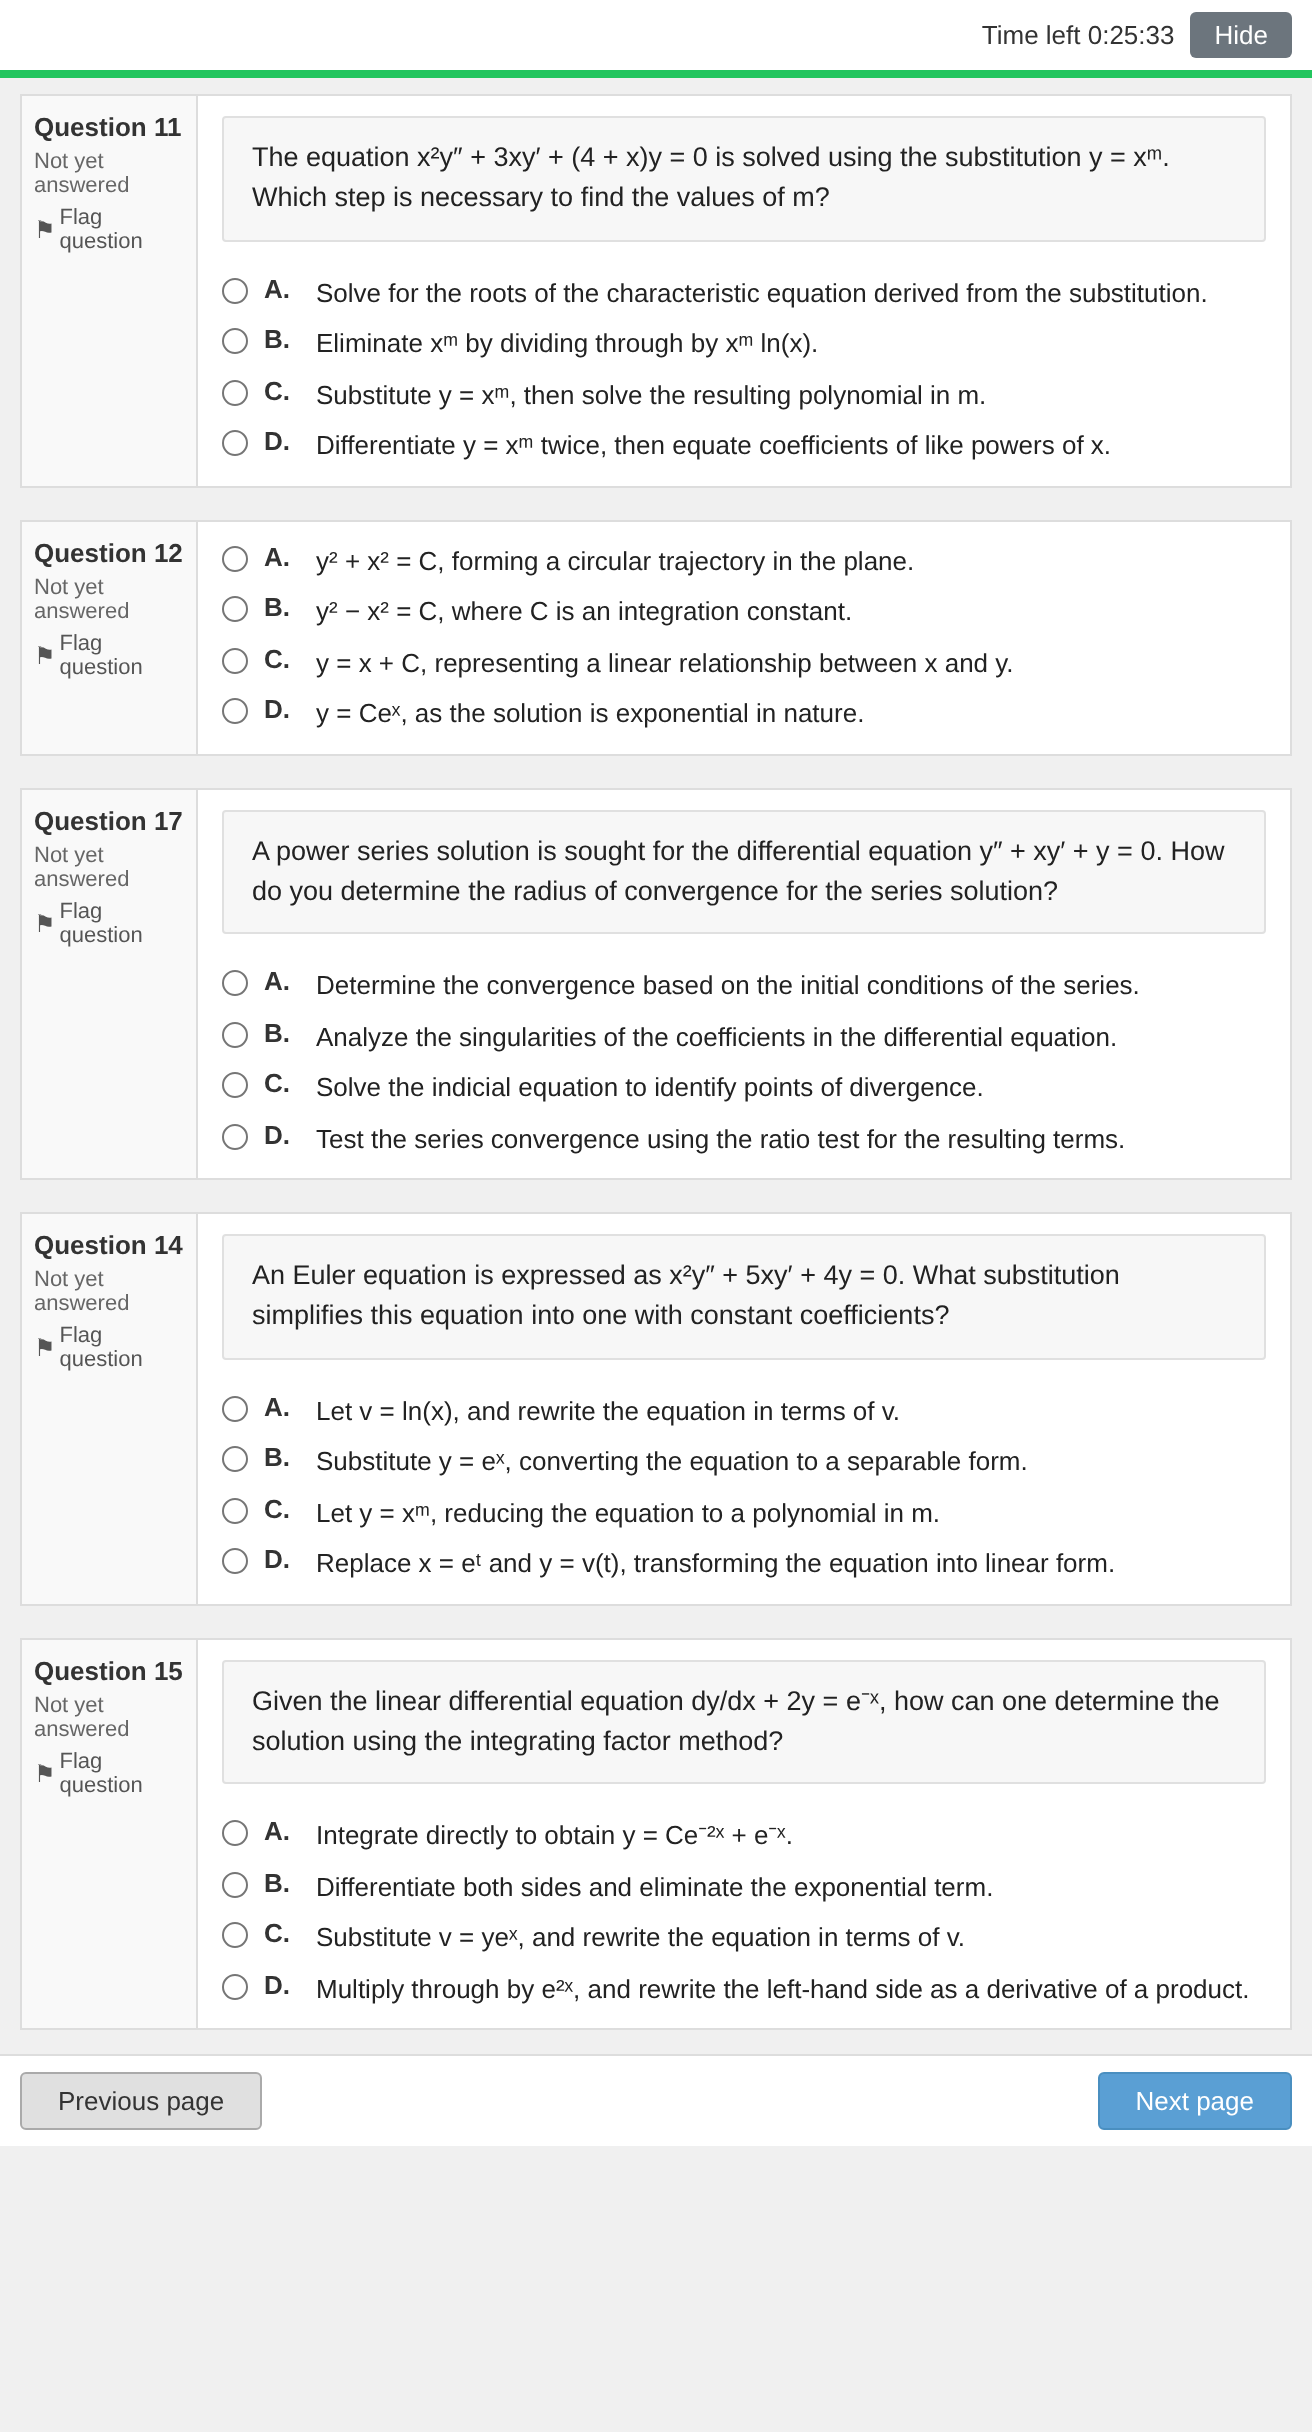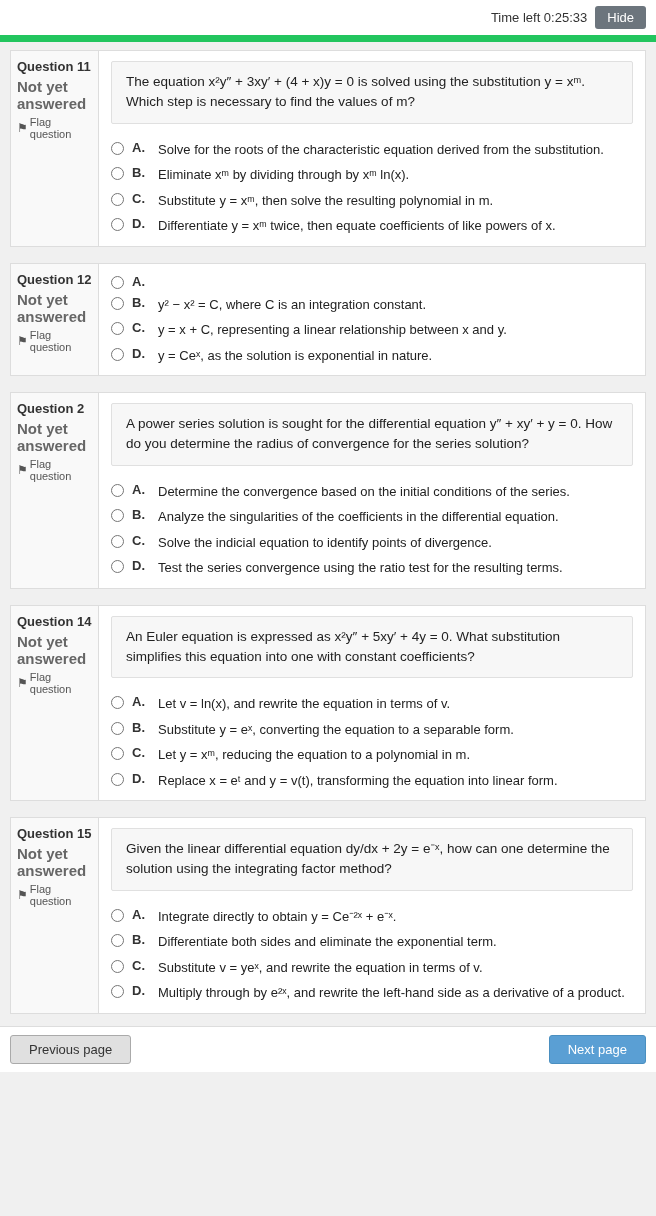--- a/index.html
+++ b/index.html
@@ -9,21 +9,21 @@
       background: #f0f0f0;
       width: 656px;
       min-height: 1216px;
       overflow-x: hidden;
     }
     .top-bar {
       display: flex;
       justify-content: flex-end;
       align-items: center;
       background: #fff;
-      border-bottom: 7px solid #22c55e;
+      border-bottom: 4px solid #22c55e;
       padding: 6px 10px;
       gap: 8px;
     }
     .timer-text {
       font-size: 13px;
       color: #333;
     }
     .hide-btn {
       background: #6c757d;
       color: #fff;
@@ -55,23 +55,22 @@
       display: flex;
       flex-direction: column;
       gap: 4px;
     }
     .question-number {
       font-weight: bold;
       font-size: 13px;
       color: #333;
     }
     .question-status {
-      font-size: 15px;
+      font-size: 11px;
       color: #666;
-      font-weight: bold;
     }
     .flag-question {
       font-size: 11px;
       color: #555;
       cursor: pointer;
       display: flex;
       align-items: center;
       gap: 2px;
       background: none;
       border: none;
@@ -197,20 +196,21 @@
         <button class="flag-question">
           <span class="flag-icon">⚑</span>
           <span>Flag question</span>
         </button>
       </div>
       <div class="question-main">
         <div class="options-list">
           <div class="option-row">
             <input type="radio" name="q12" class="option-radio" style="">
             <span class="option-label-letter">A.</span>
+            <span class="option-text">y² + x² = C, forming a circular trajectory in the plane.</span>
           </div>
           <div class="option-row">
             <input type="radio" name="q12" class="option-radio" style="">
             <span class="option-label-letter">B.</span>
             <span class="option-text">y² − x² = C, where C is an integration constant.</span>
           </div>
           <div class="option-row">
             <input type="radio" name="q12" class="option-radio" style="">
             <span class="option-label-letter">C.</span>
             <span class="option-text">y = x + C, representing a linear relationship between x and y.</span>
@@ -218,21 +218,21 @@
           <div class="option-row">
             <input type="radio" name="q12" class="option-radio" style="">
             <span class="option-label-letter">D.</span>
             <span class="option-text">y = Ceˣ, as the solution is exponential in nature.</span>
           </div>
         </div>
       </div>
     </div>
     <div class="question-block">
       <div class="question-sidebar">
-        <span class="question-number">Question 2</span>
+        <span class="question-number">Question 17</span>
         <span class="question-status">Not yet answered</span>
         <button class="flag-question">
           <span class="flag-icon">⚑</span>
           <span>Flag question</span>
         </button>
       </div>
       <div class="question-main">
         <div class="question-prompt">A power series solution is sought for the differential equation y″ + xy′ + y = 0. How do you determine the radius of convergence for the series solution?</div>
         <div class="options-list">
           <div class="option-row">

